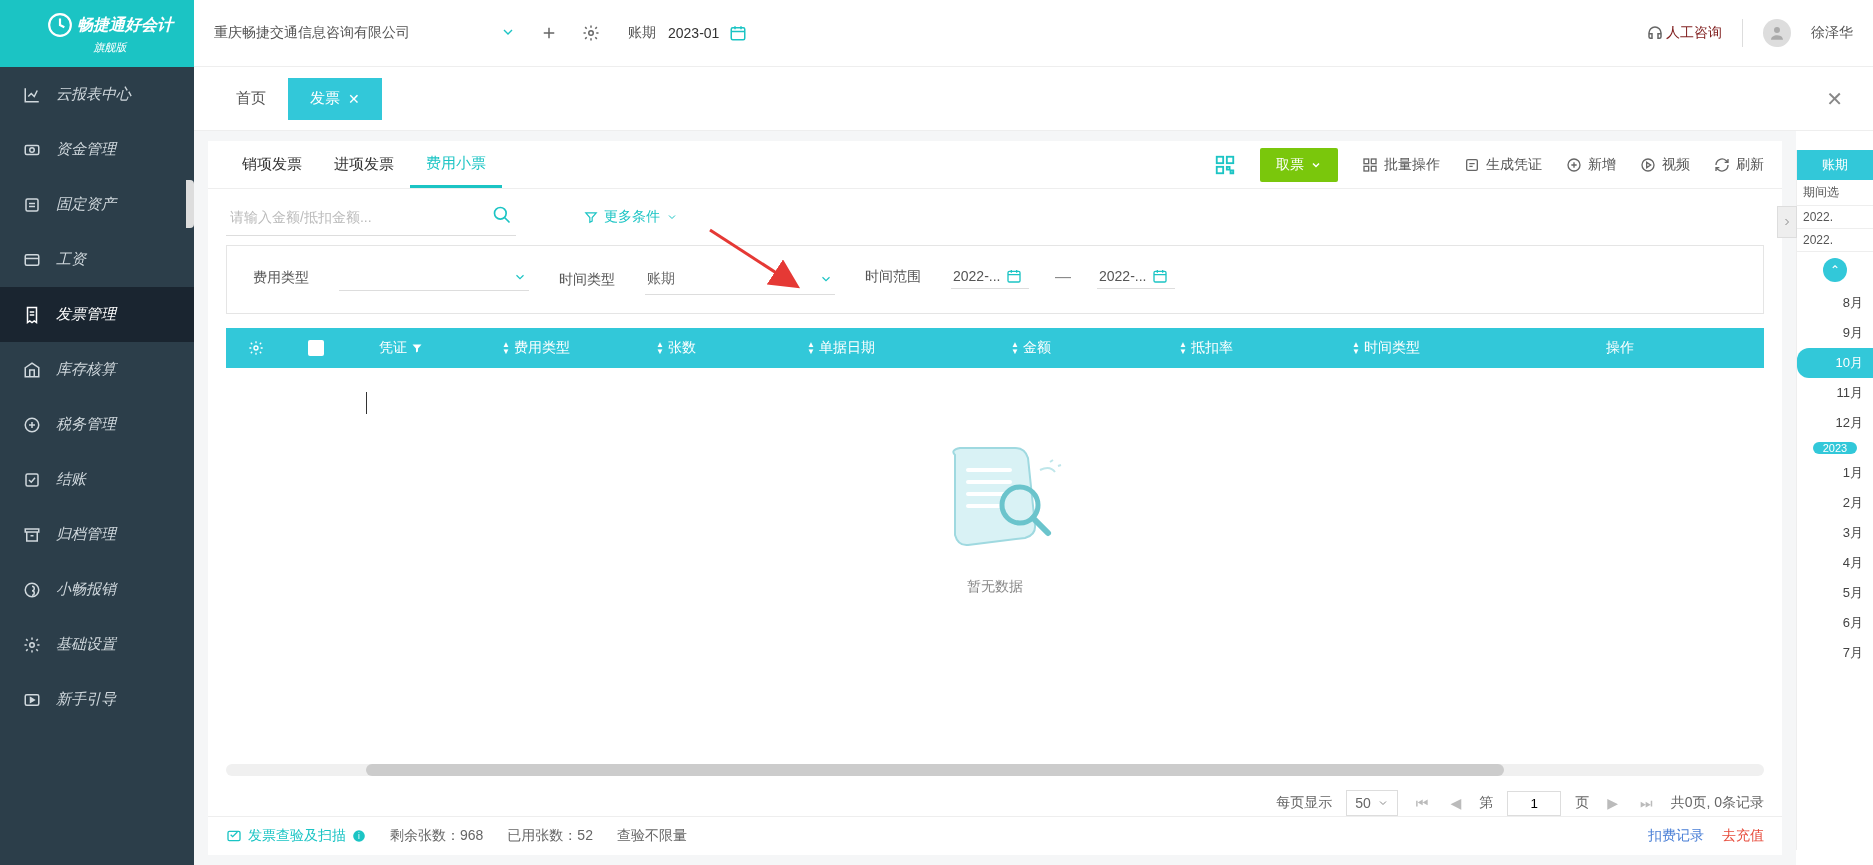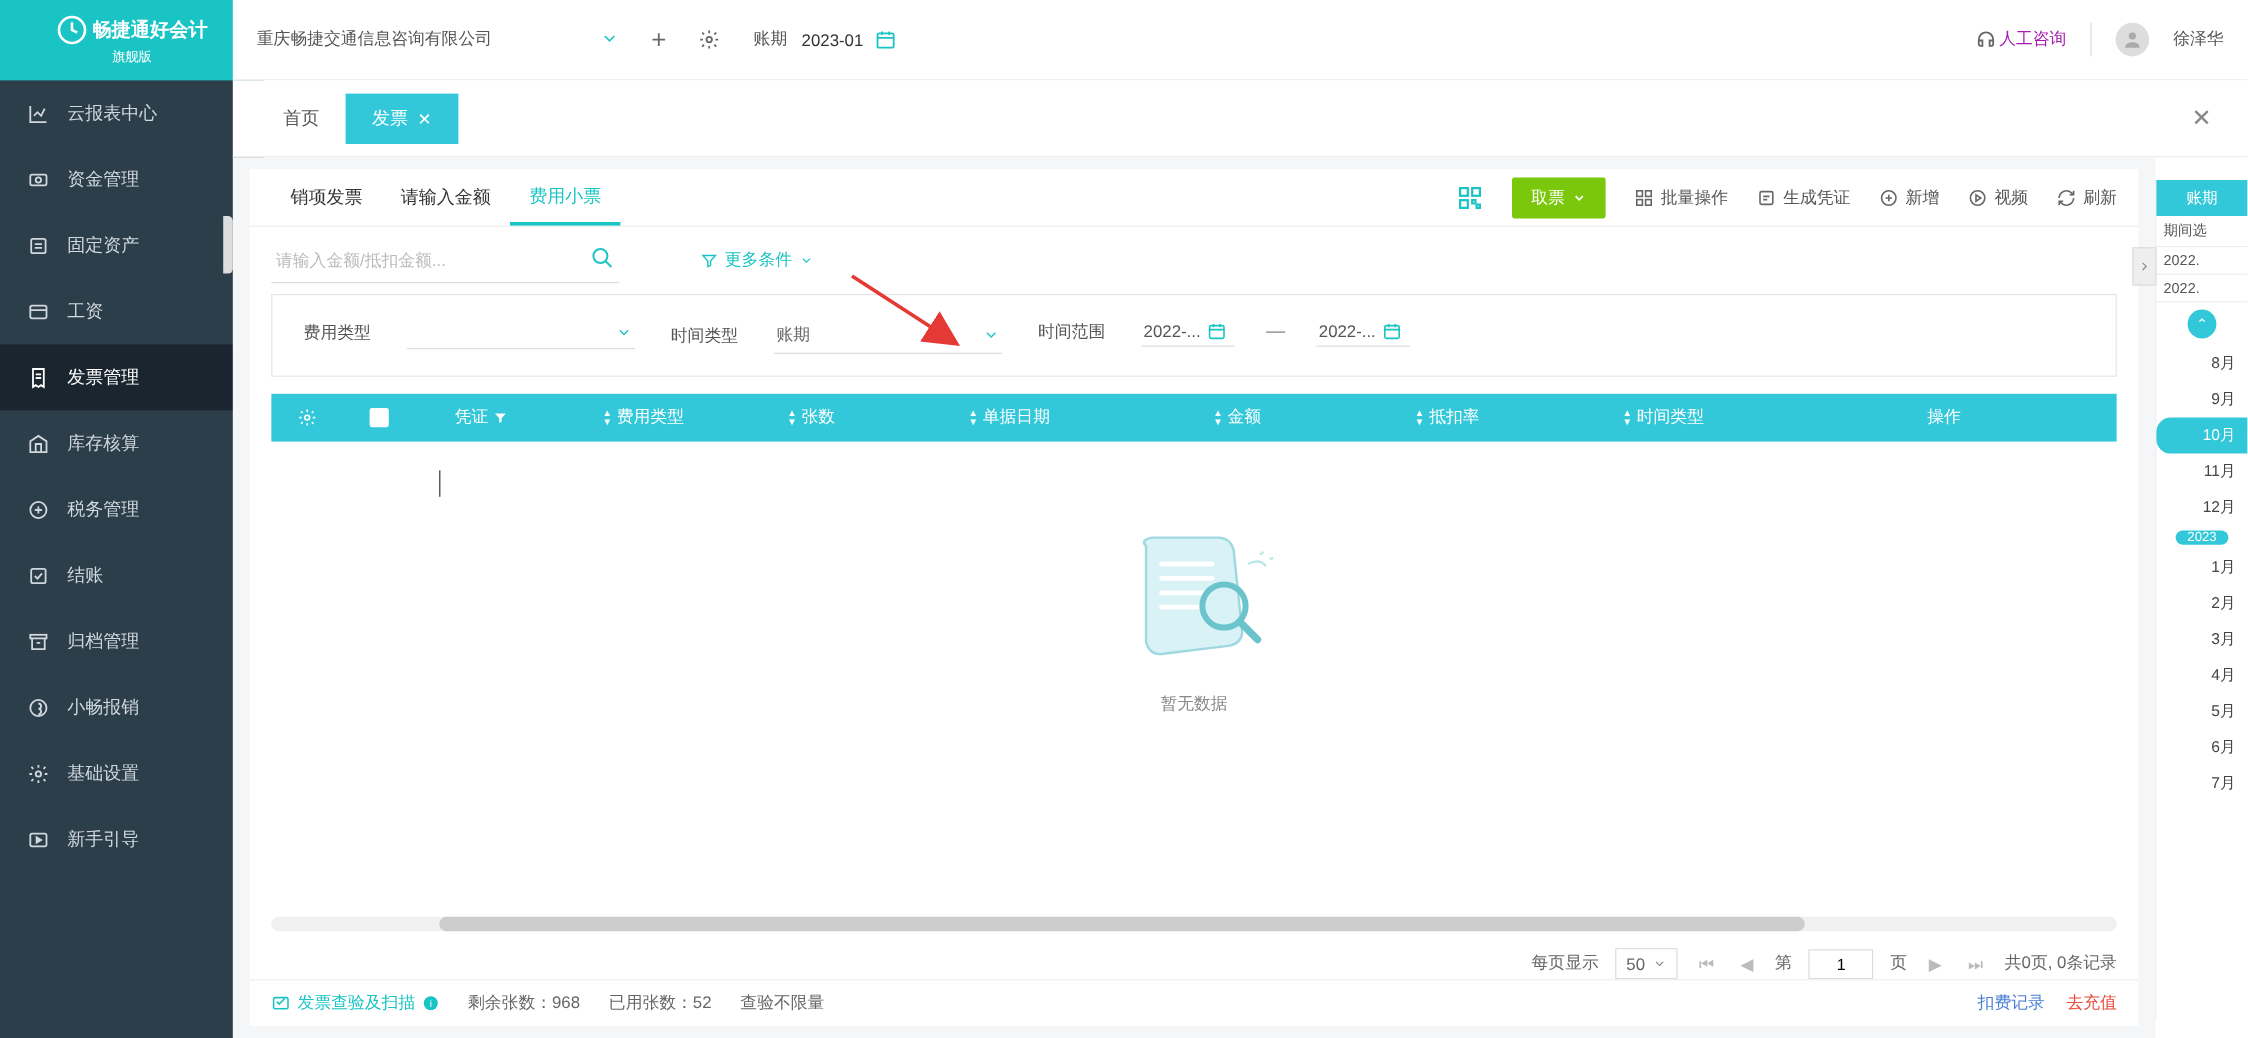--- a/index.html
+++ b/index.html
@@ -1,36 +1,36 @@
 <!DOCTYPE html>
 <html><head>
 <meta charset="utf-8">
 <style>
 * { margin: 0; padding: 0; box-sizing: border-box; font-family: "Microsoft YaHei", Arial, sans-serif; }
 body { background: #fff; width: 1873px; height: 865px; overflow: hidden; position: relative; }
 
 
-.sidebar { position: absolute; left: 0; top: 0; width: 220px; height: 865px; background: #2c3e4a; color: #d0d8dd; }
+.sidebar { position: absolute; left: 0; top: 0; width: 220px; height: 865px; background: #2c3e4a; color: #d0d8dd; font-style: italic; }
 .logo-area { background: #1bc4c4; height: 67px; display: flex; flex-direction: column; align-items: center; justify-content: center; color: #fff; }
 .logo-row { display: flex; align-items: center; gap: 4px; }
 .logo-row svg { width: 26px; height: 26px; }
 .logo-text { font-size: 16px; font-weight: bold; }
 .logo-sub { font-size: 11px; margin-top: 2px; text-align: right; }
 .menu-item { display: flex; align-items: center; gap: 14px; padding: 0 22px; height: 55px; font-size: 15px; cursor: pointer; }
 .menu-item.active { background: #1a2530; color: #fff; }
 .menu-item .mi-icon { width: 20px; height: 20px; display: flex; align-items: center; justify-content: center; }
 
 
 .topbar { position: absolute; left: 194px; top: 0; right: 0; height: 67px; border-bottom: 1px solid #eee; display: flex; align-items: center; padding: 0 20px; background: #fff; }
 .company-select { display: flex; align-items: flex-start; gap: 90px; color: #555; font-size: 14px; cursor: pointer; }
 .top-icon { margin-left: 24px; color: #888; cursor: pointer; display: flex; align-items: center; }
 .period-label { margin-left: 28px; margin-right: 12px; color: #555; font-size: 14px; }
 .period-value { color: #333; font-size: 14px; }
 .top-right { margin-left: auto; display: flex; align-items: center; gap: 20px; }
-.help-btn { display: flex; gap: 2px; color: #a21caf; font-size: 14px; cursor: pointer; }
+.help-btn { display: flex; gap: 2px; color: #7f1d1d; font-size: 14px; cursor: pointer; }
 .sep { width: 1px; height: 28px; background: #ddd; }
 .avatar { width: 28px; height: 28px; border-radius: 50%; background: #ddd; display: flex; align-items: center; justify-content: center; }
 .user-name { color: #555; font-size: 14px; }
 
 
 .tabs-bar { position: absolute; left: 194px; top: 67px; right: 0; height: 64px; border-bottom: 1px solid #eee; display: flex; align-items: center; padding: 0 20px; background: #fff; }
 .tab { padding: 0 22px; height: 42px; display: flex; align-items: center; gap: 8px; font-size: 15px; color: #555; cursor: pointer; }
 .tab.active { background: #32c8d9; color: #fff; }
 .close-x { margin-left: auto; font-size: 20px; color: #888; cursor: pointer; padding: 4px 10px; }
 
@@ -302,21 +302,21 @@
 </div>
 
 <div class="main">
   <div class="panel">
 
     <div class="subtabs-row">
       <div class="subtab">
           <span>销项发票</span>
         </div>
       <div class="subtab">
-          <span>请输入金额</span>
+          <span>进项发票</span>
         </div>
       <div class="subtab active">
           <span>费用小票</span>
         </div>
       <div class="toolbar">
         <span class="tool-qr">
             <svg width="22" height="22" viewBox="0 0 24 24" fill="none" stroke="#1bc4c4" stroke-width="2">
               <rect x="3" y="3" width="7" height="7"></rect>
               <rect x="14" y="3" width="7" height="7"></rect>
               <rect x="3" y="14" width="7" height="7"></rect>

